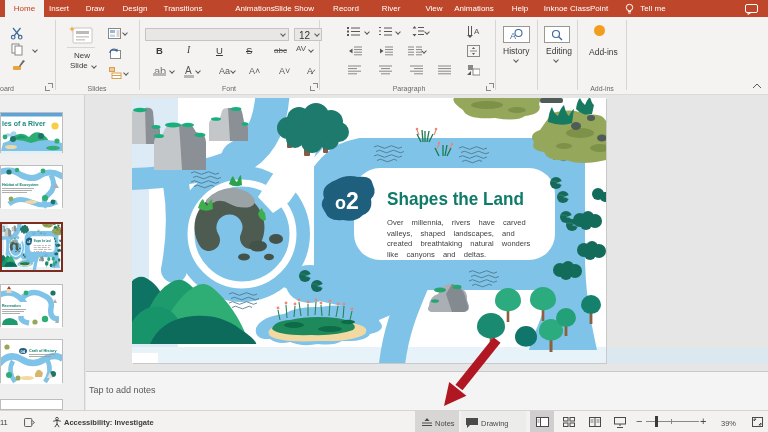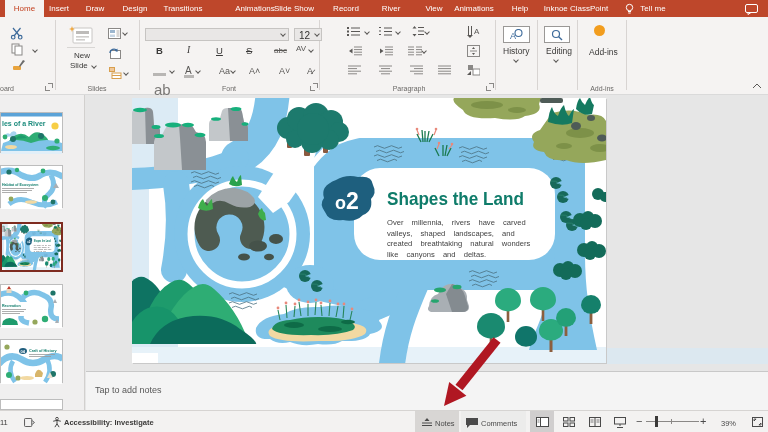--- a/index.html
+++ b/index.html
@@ -24,21 +24,21 @@
   .rtxt { position:absolute; font-size:8px; color:#3B3A39; white-space:nowrap; }
   .combo { position:absolute; background:#E9E7E6; border:1px solid #C6C4C2; }
 
   
   #thumbs { left:0; top:95px; width:85px; height:315px; background:#F0EFEF; border-right:1px solid #D2D0CE; }
   .thumb { position:absolute; left:0; width:63px; background:#fff; border:1px solid #BDBDBD; }
 
   
   #canvas { left:86px; top:95px; width:682px; height:276px; background:#E6E6E6; }
   #notes { left:86px; top:371px; width:682px; height:39px; background:#F4F4F4; border-top:1px solid #C8C8C8; }
-  #notes span { position:absolute; left:9px; top:13px; font-size:9px; color:#595959;text-align:center; }
+  #notes span { position:absolute; left:3px; top:13px; font-size:9px; color:#595959;text-align:center; }
 
   
   #statusbar { left:0; top:410px; width:768px; height:22px; background:#F3F2F1; border-top:1px solid #D6D4D2; font-size:7.5px; color:#4A4A4A; }
 </style>
 </head>
 <body>
 
 <div id="tabbar" class="abs"></div>
 <div id="hometab">Home</div>
 <div class="tab" style="left:59px">Insert</div>
@@ -134,21 +134,21 @@
   <div class="combo" style="left:294px;top:11px;width:28px;height:13px"></div>
   <div class="rtxt" style="left:299px;top:13px;font-size:10px;color:#323130">12</div>
   <div class="chev" style="left:315px;top:15px"></div>
   <div class="rtxt" style="left:156px;top:28px;font-weight:bold;font-size:9.5px">B</div>
   <div class="rtxt" style="left:187px;top:28px;font-style:italic;font-size:9.5px;font-family:'Liberation Serif',serif">I</div>
   <div class="rtxt" style="left:216px;top:28px;text-decoration:underline;font-size:9.5px">U</div>
   <div class="rtxt" style="left:246px;top:28px;text-decoration:line-through;font-size:9.5px">S</div>
   <div class="rtxt" style="left:274px;top:29px;text-decoration:line-through;font-size:8px;color:#5A5856">abc</div>
   <div class="rtxt" style="left:296px;top:27px;font-size:8px;color:#5A5856">AV</div>
   <div class="chev" style="left:309px;top:31px"></div>
-  <div class="rtxt" style="left:154px;top:64px;font-size:15px;color:#7A7876">ab</div>
+  <div class="rtxt" style="left:154px;top:48px;font-size:11px;color:#7A7876">ab</div>
   <div style="position:absolute;left:153px;top:56px;width:13px;height:3px;background:#B8B6B4"></div>
   <div class="chev" style="left:170px;top:52px"></div>
   <div class="rtxt" style="left:185px;top:48px;font-size:10px;color:#5A5856">A</div>
   <div style="position:absolute;left:184px;top:58px;width:10px;height:3px;background:#B8B6B4"></div>
   <div class="chev" style="left:196px;top:52px"></div>
   <div class="rtxt" style="left:219px;top:49px;font-size:9px;color:#5A5856">Aa</div>
   <div class="chev" style="left:231px;top:52px"></div>
   <div class="rtxt" style="left:249px;top:49px;font-size:9px;color:#5A5856">A˄</div>
   <div class="rtxt" style="left:279px;top:49px;font-size:9px;color:#5A5856">A˅</div>
   <div class="rtxt" style="left:307px;top:49px;font-size:9px;color:#5A5856">A̷</div>
@@ -675,21 +675,21 @@
   <svg class="abs" style="left:422px;top:7px" width="10" height="9" viewBox="0 0 10 9">
       <path d="M5,0 l2.5,3 l-5,0 Z" fill="#4A4A4A"></path>
       <line x1="0" y1="5" x2="10" y2="5" stroke="#4A4A4A"></line>
       <line x1="0" y1="7.5" x2="10" y2="7.5" stroke="#4A4A4A"></line>
     </svg>
   <span class="abs" style="left:435px;top:8px">Notes</span>
   <div class="abs" style="left:461px;top:0px;width:65px;height:22px;background:#ECECEB"></div>
   <svg class="abs" style="left:466px;top:7px" width="12" height="10" viewBox="0 0 12 10">
       <path d="M0,0 h12 v7 h-8 l-3,3 v-3 h-1 Z" fill="#4A4A4A"></path>
     </svg>
-  <span class="abs" style="left:481px;top:8px">Comments</span>
+  <span class="abs" style="left:481px;top:8px">Drawing</span>
 
   <div class="abs" style="left:530px;top:0px;width:24px;height:22px;background:#D0CECE"></div>
   <svg class="abs" style="left:536px;top:6px" width="13" height="10" viewBox="0 0 13 10">
       <rect x="0.5" y="0.5" width="12" height="9" fill="#fff" stroke="#4A4A4A"></rect>
       <line x1="4.5" y1="0.5" x2="4.5" y2="9.5" stroke="#4A4A4A"></line>
       <line x1="1.5" y1="3" x2="3.5" y2="3" stroke="#4A4A4A" stroke-width="0.7"></line>
       <line x1="1.5" y1="5" x2="3.5" y2="5" stroke="#4A4A4A" stroke-width="0.7"></line>
     </svg>
   <svg class="abs" style="left:563px;top:6px" width="12" height="10" viewBox="0 0 12 10">
       <g fill="none" stroke="#4A4A4A">

